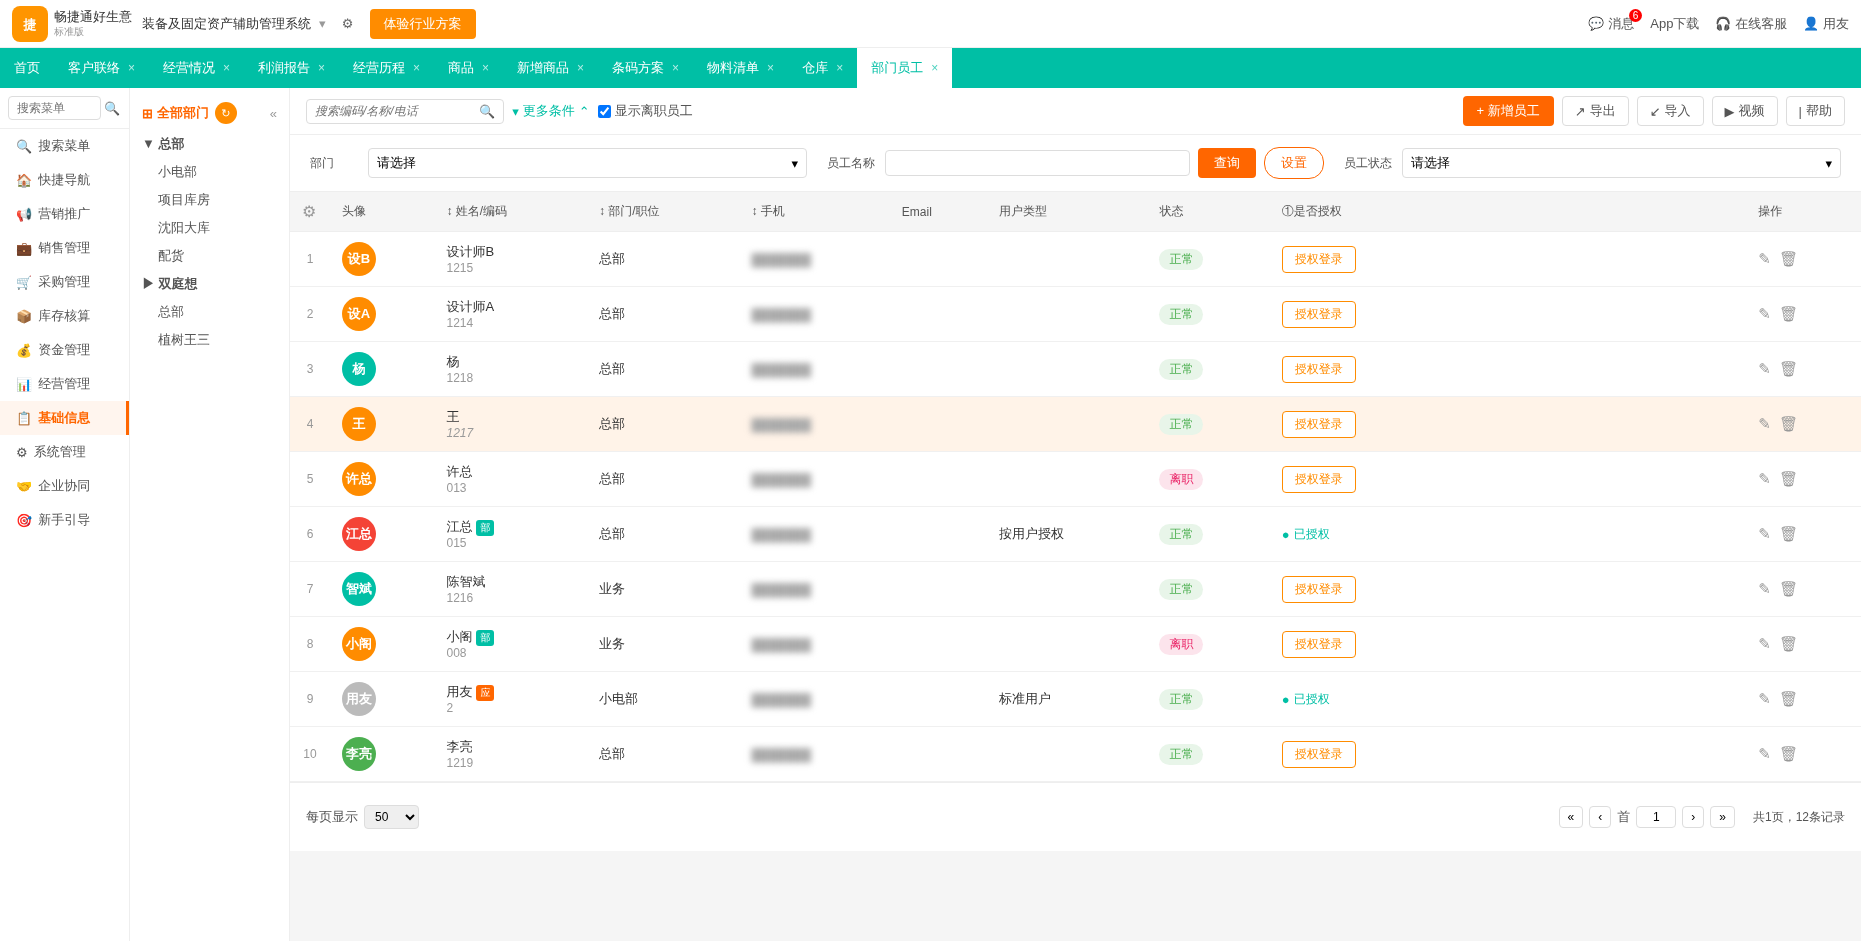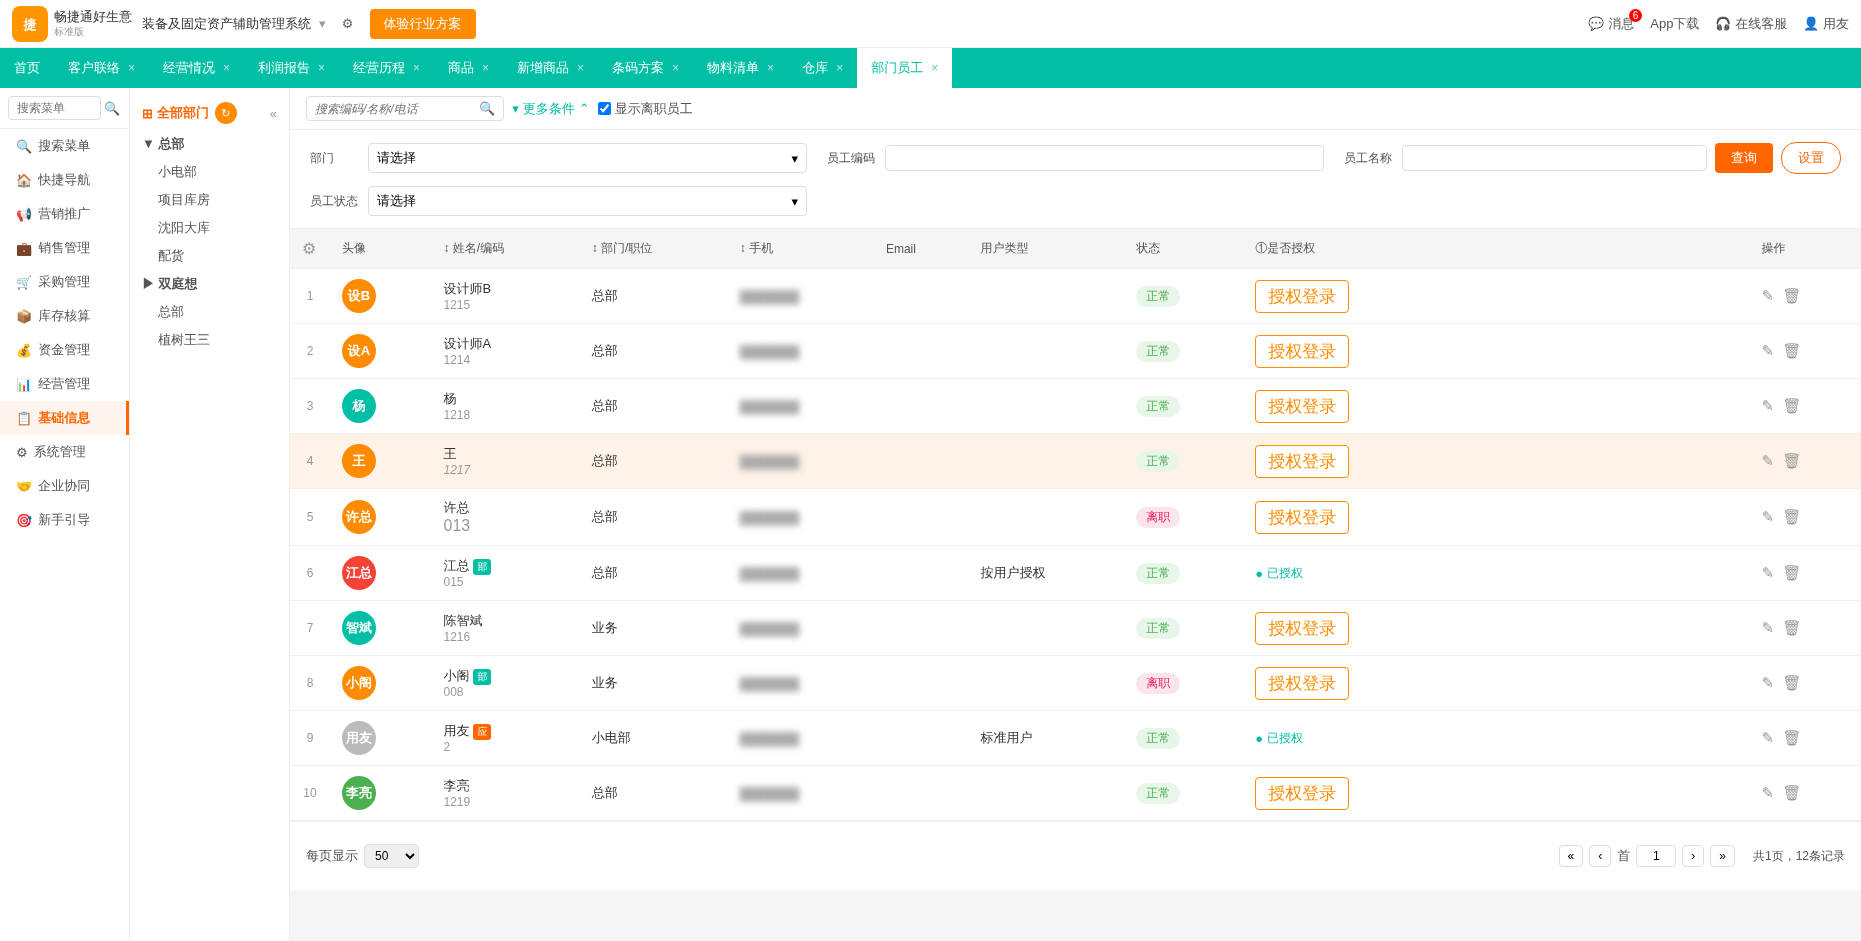--- a/index.html
+++ b/index.html
@@ -78,21 +78,21 @@
     .row-num { color: #999; font-size: 12px; text-align: center; }
     .avatar { width: 34px; height: 34px; border-radius: 50%; display: flex; align-items: center; justify-content: center; color: #fff; font-size: 13px; font-weight: bold; }
     .av-orange { background: #ff8c00; }
     .av-teal { background: #00bfa5; }
     .av-green { background: #4caf50; }
     .av-gray { background: #bbb; }
     .av-red { background: #f44336; }
     .status-badge { display: inline-block; padding: 2px 10px; border-radius: 12px; font-size: 12px; }
     .status-normal { background: #e8f5e9; color: #4caf50; }
     .status-resigned { background: #fce4ec; color: #e91e63; }
-    .auth-btn { border: 1px solid #ff8c00; color: #ff8c00; background: #fff; border-radius: 4px; padding: 4px 12px; cursor: pointer; font-size: 17px; white-space: nowrap; }
+    .auth-btn { border: 1px solid #ff8c00; color: #ff8c00; background: #fff; border-radius: 4px; padding: 4px 12px; cursor: pointer; font-size: 12px; white-space: nowrap; }
     .authorized { color: #00bfa5; font-size: 12px; display: flex; align-items: center; gap: 4px; }
     .action-icons { display: flex; align-items: center; gap: 8px; }
     .action-icon { color: #999; cursor: pointer; font-size: 15px; }
     .dept-tag { display: inline-block; background: #00bfa5; color: #fff; border-radius: 3px; font-size: 10px; padding: 1px 4px; margin-left: 4px; }
     .user-tag { display: inline-block; background: #ff6600; color: #fff; border-radius: 3px; font-size: 10px; padding: 1px 4px; margin-left: 4px; }
     .blurred { filter: blur(3px); color: #aaa; font-size: 12px; }
 
     
     .pagination { background: #fff; padding: 22px 16px; display: flex; align-items: center; justify-content: space-between; border-top: 1px solid #eee; }
     .page-size { display: flex; align-items: center; gap: 6px; font-size: 12px; color: #555; }
@@ -202,33 +202,48 @@
       </div>
       <div class="filter-btn">
         <span>▾</span>
         <span>更多条件</span>
         <span>⌃</span>
       </div>
       <label class="checkbox-label">
         <input type="checkbox" checked="" style=""> 
           <span>显示离职员工</span>
       </label>
+      <div class="toolbar-right">
+        <button class="btn-add">+ 新增员工</button>
+        <button class="btn-outline">
+          <span>↗</span>
+          <span>导出</span>
+        </button>
+        <button class="btn-outline">
+          <span>↙</span>
+          <span>导入</span>
+        </button>
+        <button class="btn-outline">
+          <span>▶</span>
+          <span>视频</span>
+        </button>
+        <button class="btn-outline">
+          <span>|</span>
+          <span>帮助</span>
+        </button>
+      </div>
     </div>
 
     <div class="filter-panel">
       <div class="filter-row">
         <span class="filter-label">部门</span>
         <div class="filter-select">
           <span>请选择</span>
           <span>▾</span>
         </div>
-      </div>
-      <div class="filter-row">
-        <span class="filter-label">员工编码</span>
-        <input class="filter-input" type="text" style="">
       </div>
       <div class="filter-row">
         <span class="filter-label">员工名称</span>
         <input class="filter-input" type="text" style="">
         <div class="filter-actions">
           <button class="btn-search">查询</button>
           <button class="btn-settings">设置</button>
         </div>
       </div>
       <div class="filter-row">
@@ -366,21 +381,21 @@
         </div>
       </td>
     </tr>
             <tr>
       <td class="row-num">5</td>
       <td>
         <div class="avatar av-orange">许总</div>
       </td>
       <td>
         <div style="font-weight:500;">许总</div>
-        <div style="color:#999;font-size:16px;">013</div>
+        <div style="color:#999;font-size:12px;">013</div>
       </td>
       <td>总部</td>
       <td>
         <span class="blurred">███████</span>
       </td>
       <td></td>
       <td></td>
       <td>
         <span class="status-badge status-resigned">离职</span>
       </td>

